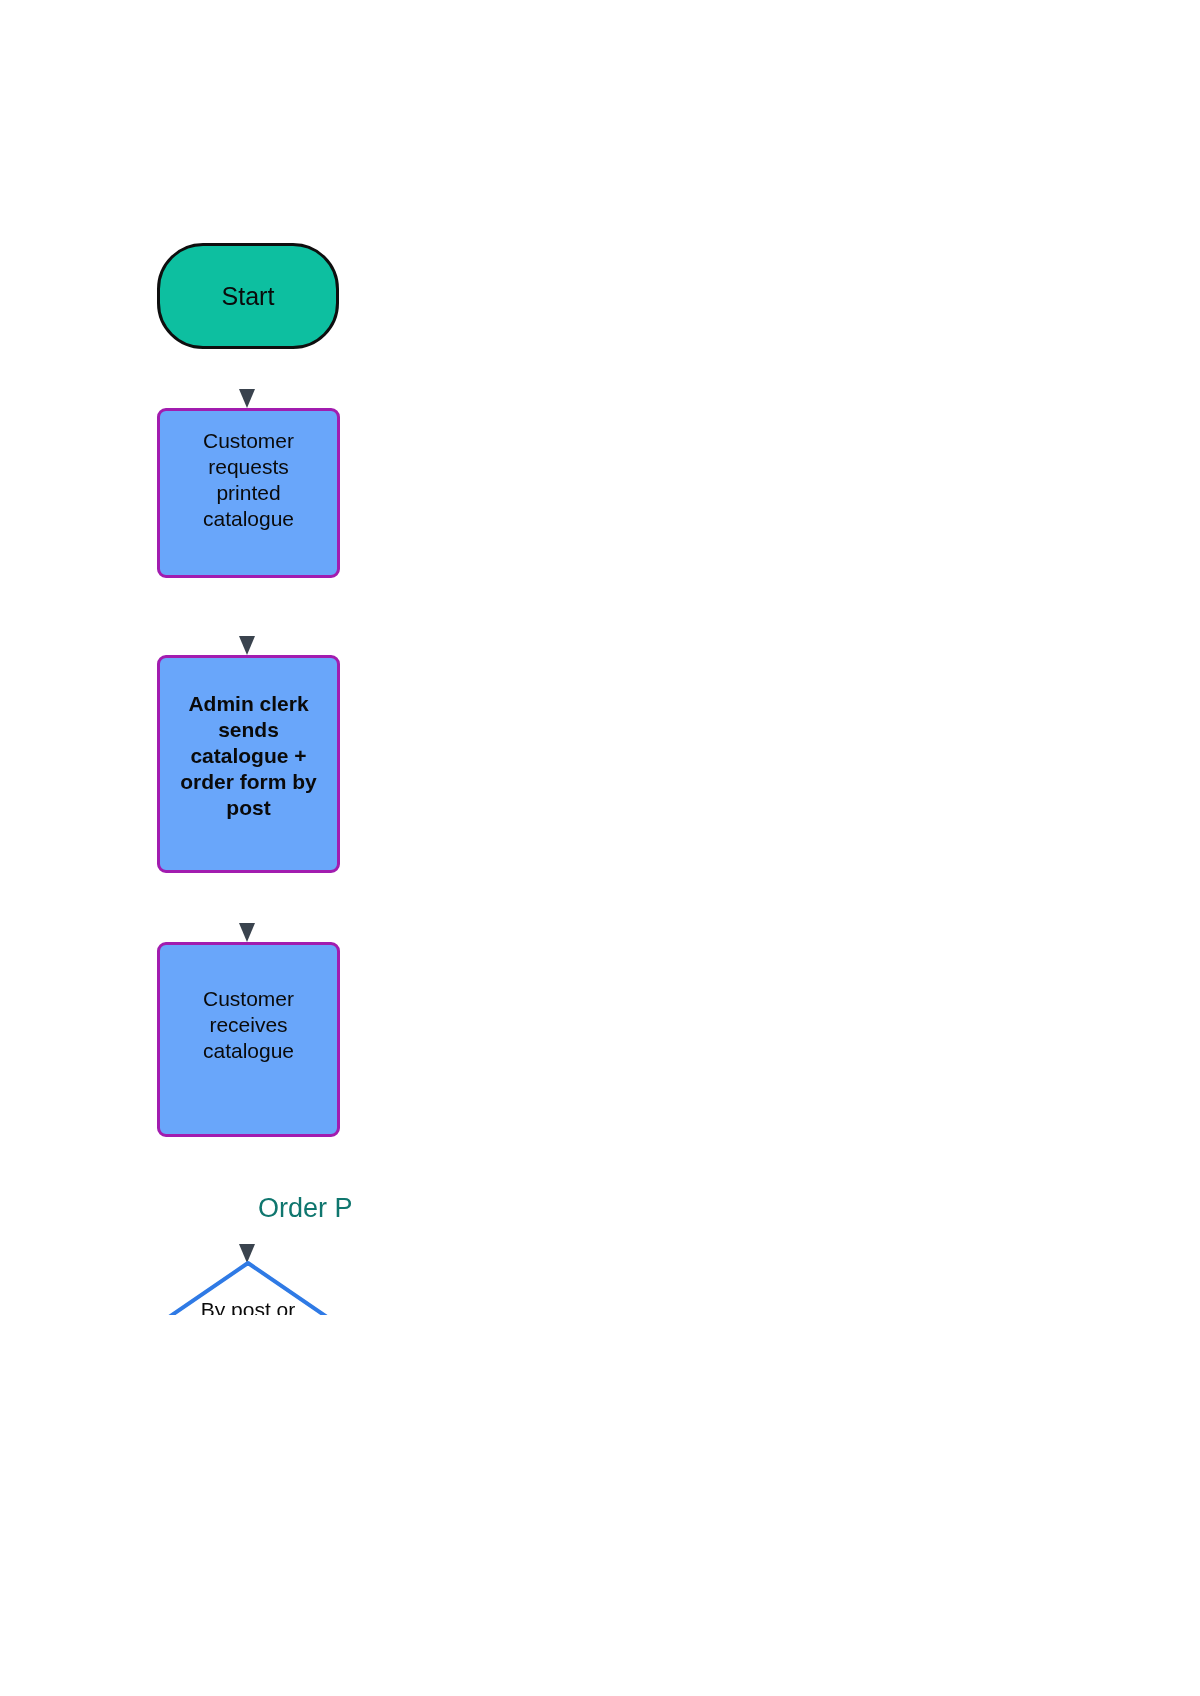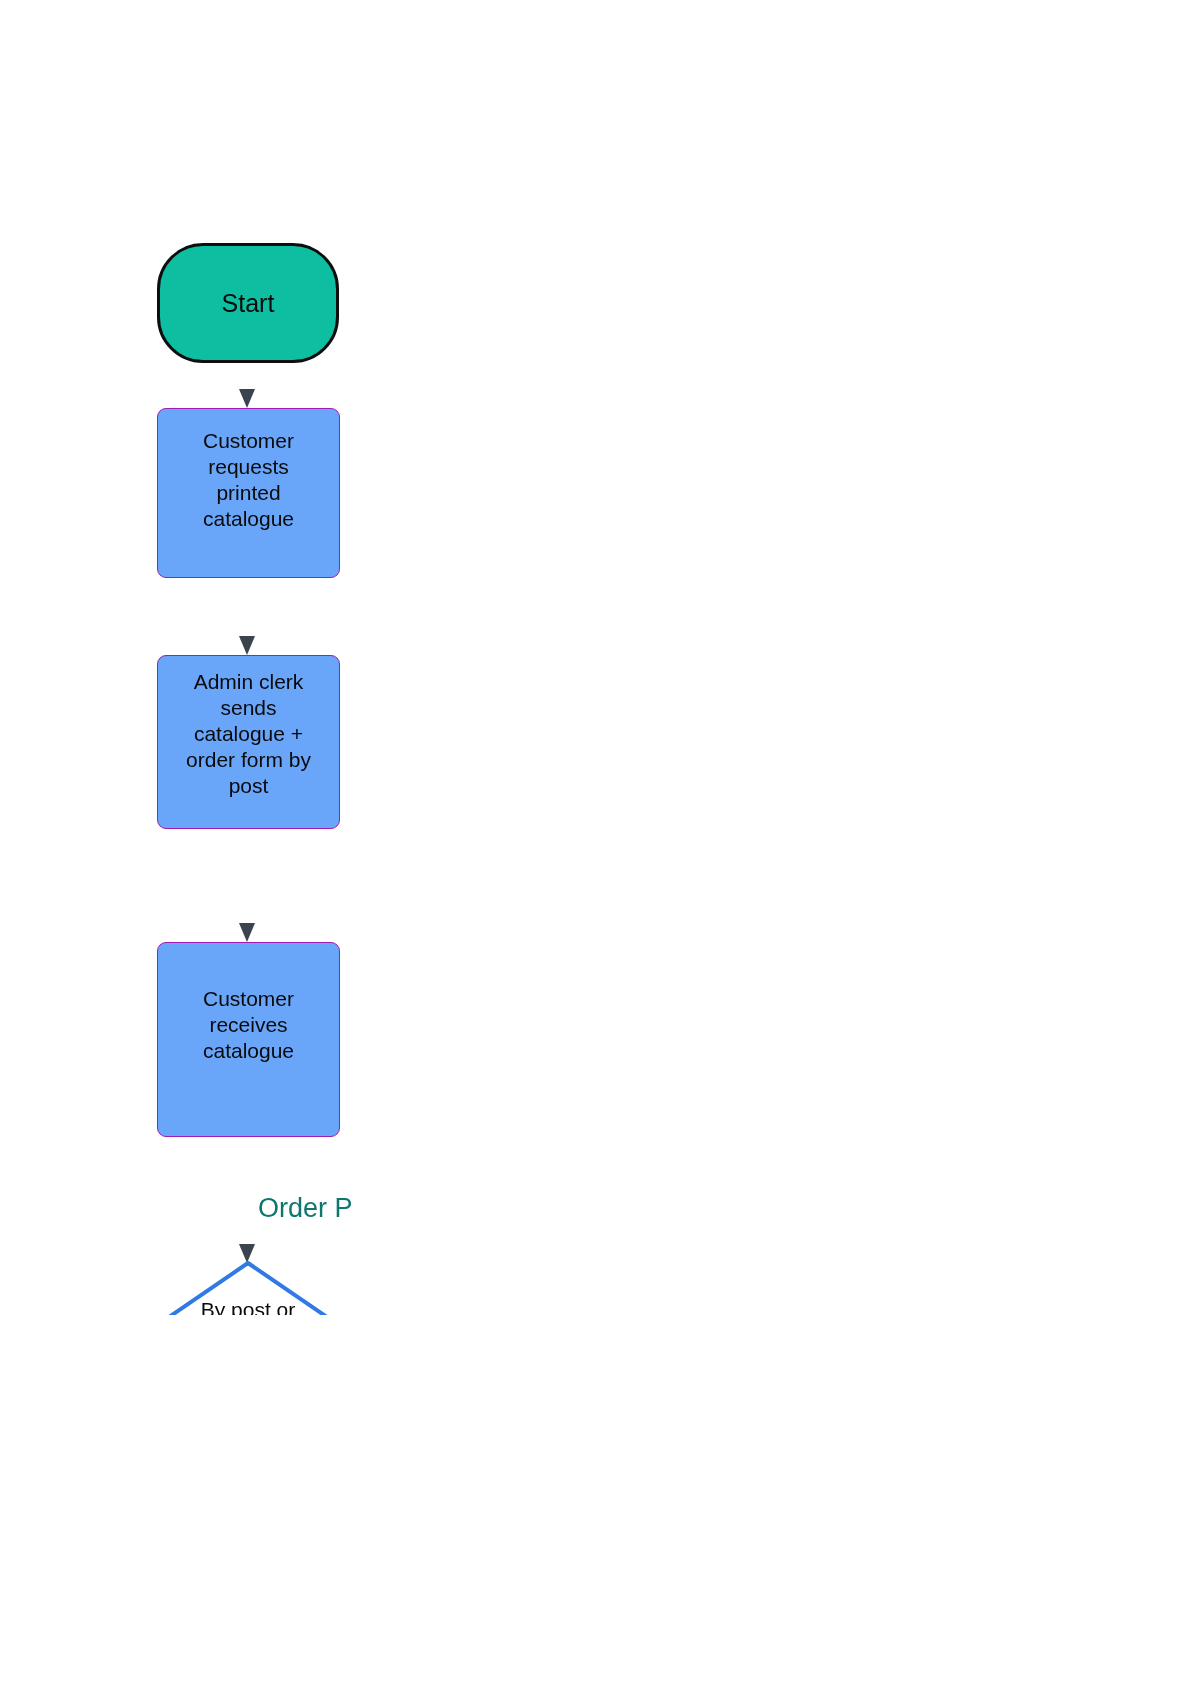--- a/index.html
+++ b/index.html
@@ -18,47 +18,47 @@
   .node-text {
     white-space: pre-line;
     text-align: center;
     color: #0a0a0a;
   }
   .start-node {
     position: absolute;
     left: 157px;
     top: 243px;
     width: 182px;
-    height: 120px;
+    height: 106px;
     box-sizing: border-box;
     background: #0dbfa0;
     border: 3px solid #0e0e0e;
     border-radius: 46px;
     display: flex;
     align-items: center;
     justify-content: center;
     font-size: 25px;
   }
   .process-node {
     position: absolute;
     left: 157px;
     width: 183px;
     box-sizing: border-box;
     background: #69a6fa;
-    border: 1px solid #a21caf;
+    border: 3px solid #a21caf;
     border-radius: 9px;
     display: flex;
     align-items: center;
     justify-content: center;
     font-size: 21px;
     line-height: 26px;
     padding: 0 3px;
   }
   .process-1 { top: 408px; height: 170px; padding-bottom: 26px; }
-  .process-2 { top: 655px; height: 174px; padding-bottom: 16px; }
+  .process-2 { top: 655px; height: 218px; padding-bottom: 16px; font-weight: bold; }
   .process-3 { top: 942px; height: 195px; padding-bottom: 30px; }
   .arrowhead {
     position: absolute;
     width: 0;
     height: 0;
     border-left: 8px solid transparent;
     border-right: 8px solid transparent;
     border-top: 19px solid #3a434e;
   }
   .arrow-1 { left: 239px; top: 389px; }

